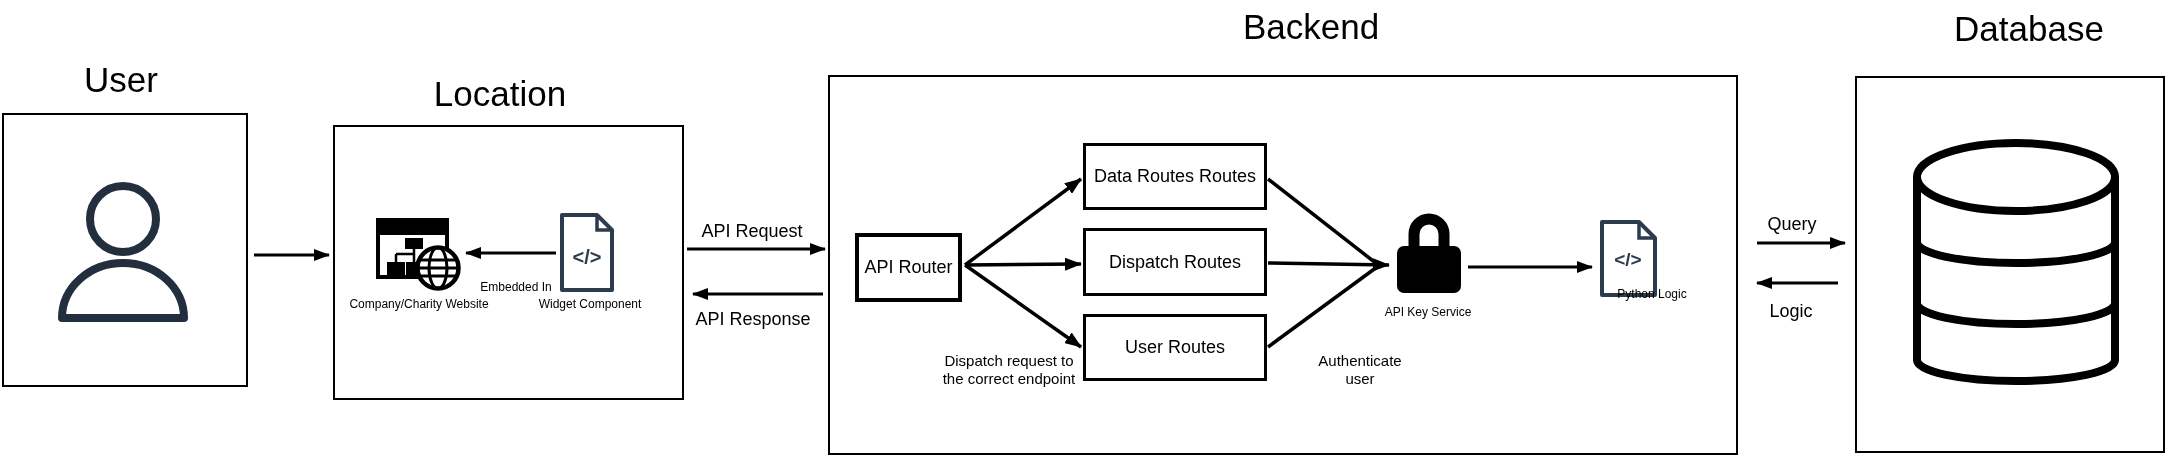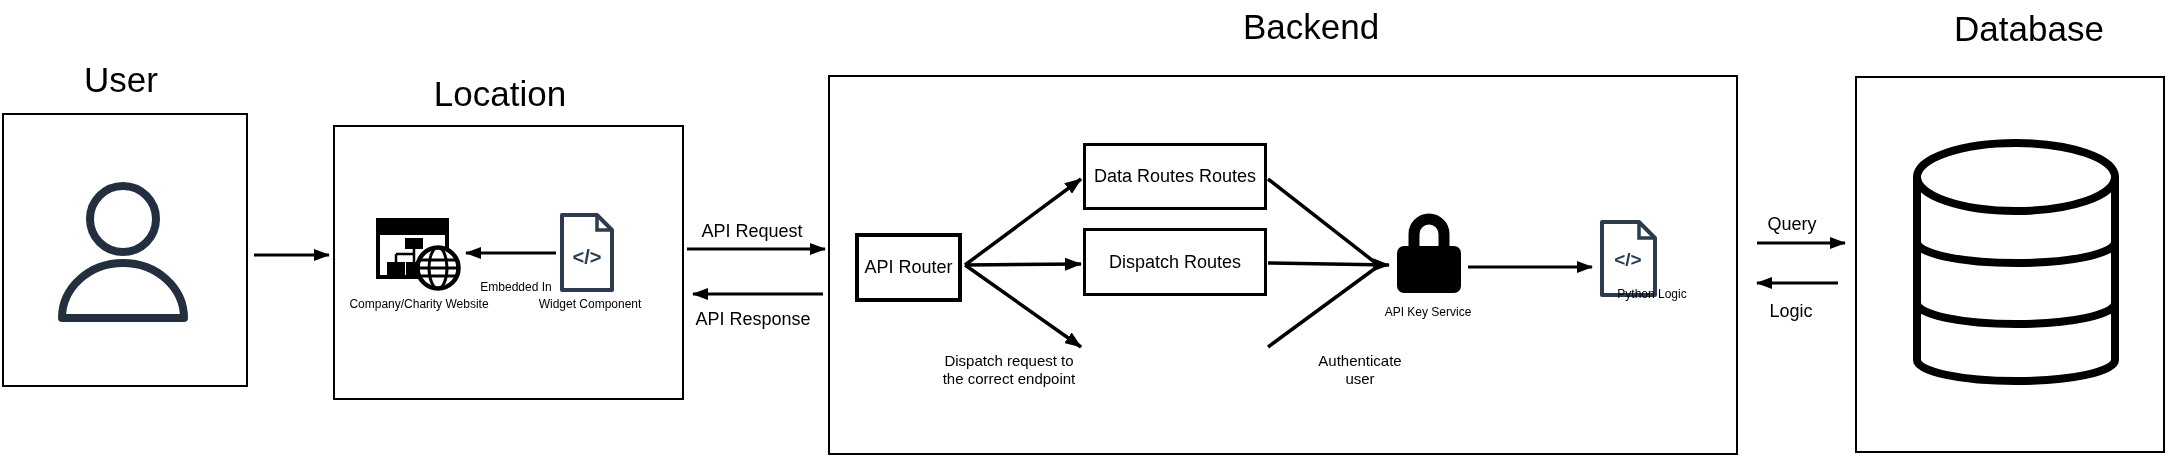--- a/index.html
+++ b/index.html
@@ -28,20 +28,23 @@
   <div class="outer-box" style="left:1855px;top:76px;width:310px;height:377px;"></div>
 
   <div class="inner-box" id="api-router-box" style="left:855px;top:233px;width:107px;height:69px;">
     <span>API Router</span>
   </div>
   <div class="inner-box" style="left:1083px;top:143px;width:184px;height:67px;">
     <span>Data Routes Routes</span>
   </div>
   <div class="inner-box" style="left:1083px;top:228px;width:184px;height:68px;">
     <span>Dispatch Routes</span>
+  </div>
+  <div class="inner-box" style="left:1083px;top:314px;width:184px;height:67px;">
+    <span>User Routes</span>
   </div>
 
   <svg id="wires" width="2177" height="459" viewBox="0 0 2177 459">
     <defs>
       <marker id="ah" viewBox="0 0 16 12" refX="15" refY="6" markerWidth="16" markerHeight="12" markerUnits="userSpaceOnUse" orient="auto">
           <path d="M0,0 L16,6 L0,12 Z" fill="#000"></path>
         </marker>
       <marker id="ah2" viewBox="0 0 17 13" refX="16" refY="6.5" markerWidth="17" markerHeight="13" markerUnits="userSpaceOnUse" orient="auto">
           <path d="M0,0 L17,6.5 L0,13 Z" fill="#000"></path>
         </marker>

